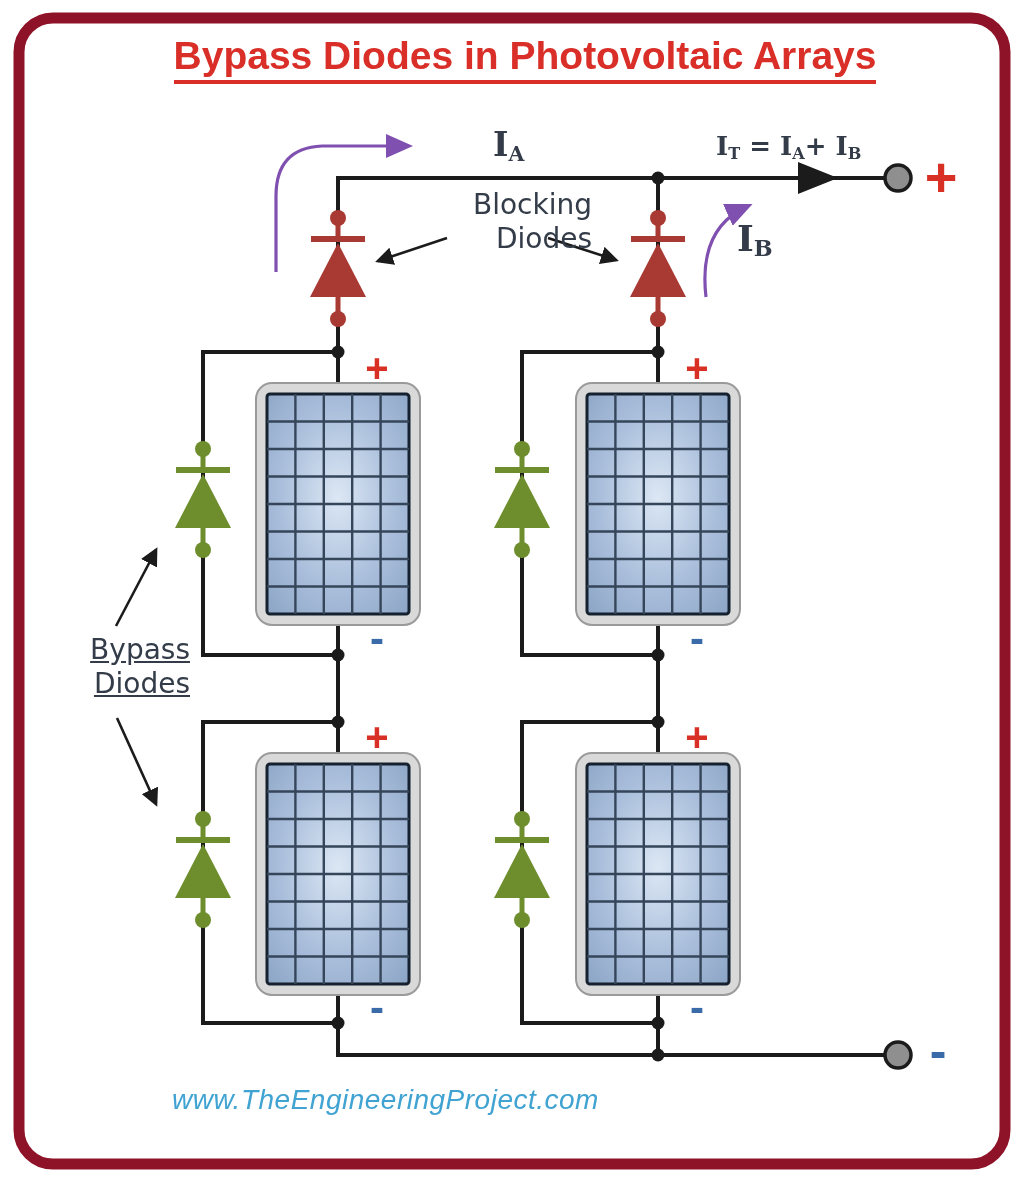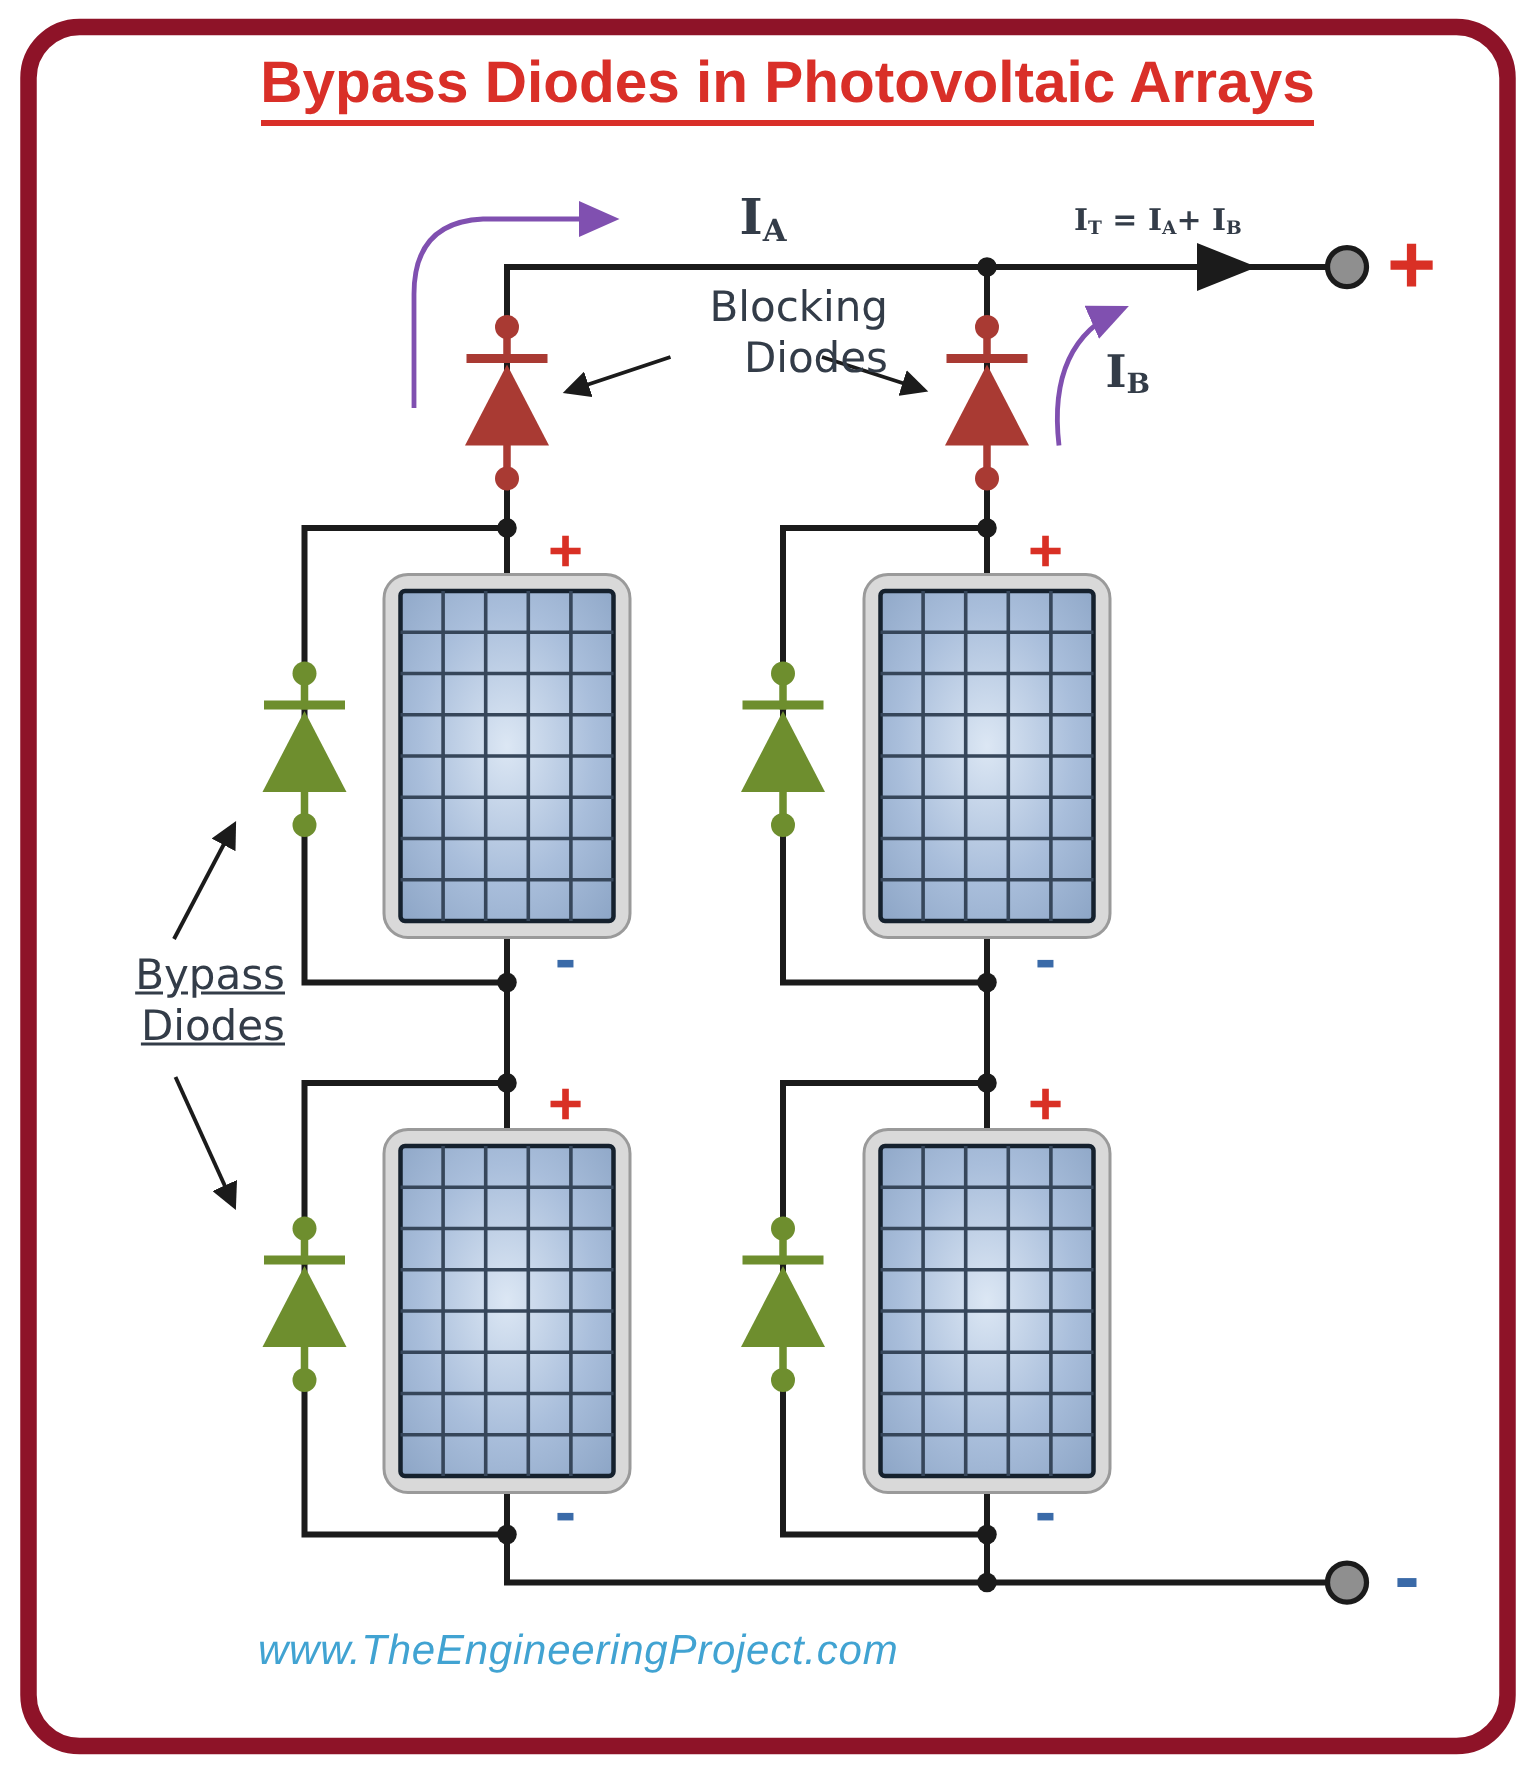--- a/index.html
+++ b/index.html
@@ -35,21 +35,21 @@
     font-family:"Liberation Sans", sans-serif;
     font-weight:bold;font-size:39px;
     color:var(--title-color,#d92f28);
   }
   #diagram-title span{border-bottom:4px solid var(--title-color,#d92f28);padding-bottom:3px;}
   .cur{
     font-family:"DejaVu Serif", serif;font-weight:bold;
     color:var(--label-text-color,#333c48);font-size:33px;line-height:33px;
   }
   .cur sub{font-size:0.62em;vertical-align:-0.22em;}
-  #formula-label{font-size:20px;}
+  #formula-label{font-size:26px;}
   .callout{
     font-size:28px;line-height:34px;font-weight:normal;
     color:var(--label-text-color,#333c48);text-align:right;
     font-family:"DejaVu Sans", sans-serif;
   }
   #blocking-label{left:402px;top:188px;width:190px;}
   #bypass-label{left:5px;top:633px;width:185px;text-decoration:underline;}
   .sign{position:absolute;transform:translate(-50%,-50%);font-weight:bold;
         font-family:"Liberation Sans", sans-serif;}
   .sign-plus{color:var(--plus-color,#d93025);font-size:40px;}
@@ -161,21 +161,21 @@
   </div>
 
   <div class="txt cur" style="left:472px;top:128px;margin-left:21px;">
     <span>I</span><sub>A</sub>
   </div>
 
   <div class="txt cur" id="formula-label" style="left:716px;top:130px;">
     <span>I</span><sub>T</sub><span> = </span><span>I</span><sub>A</sub><span>+ </span><span>I</span><sub>B</sub>
   </div>
 
-  <div class="txt cur" style="left:737px;top:232px;font-size:30px;text-align:center;">
+  <div class="txt cur" style="left:737px;top:222px;font-size:36px;text-align:center;">
     <span>I</span><sub>B</sub>
   </div>
 
   <div class="txt callout" id="blocking-label">
     <div>Blocking</div>
     <div>Diodes</div>
   </div>
 
   <div class="txt callout" id="bypass-label">
     <div>Bypass</div>

